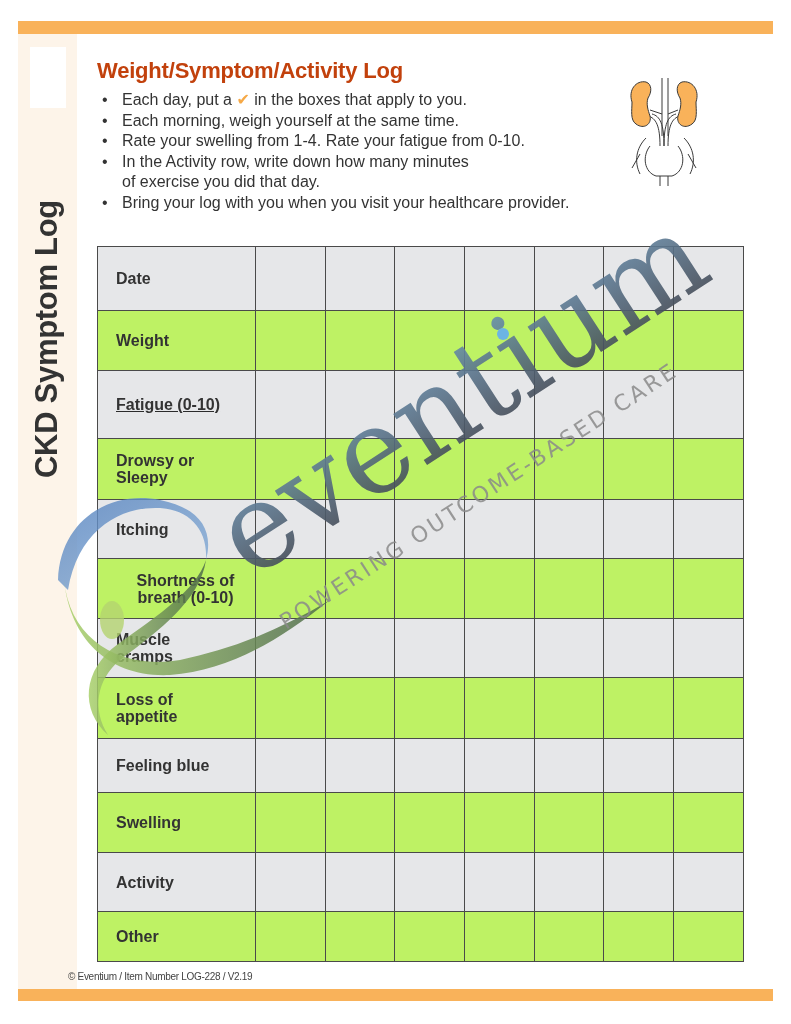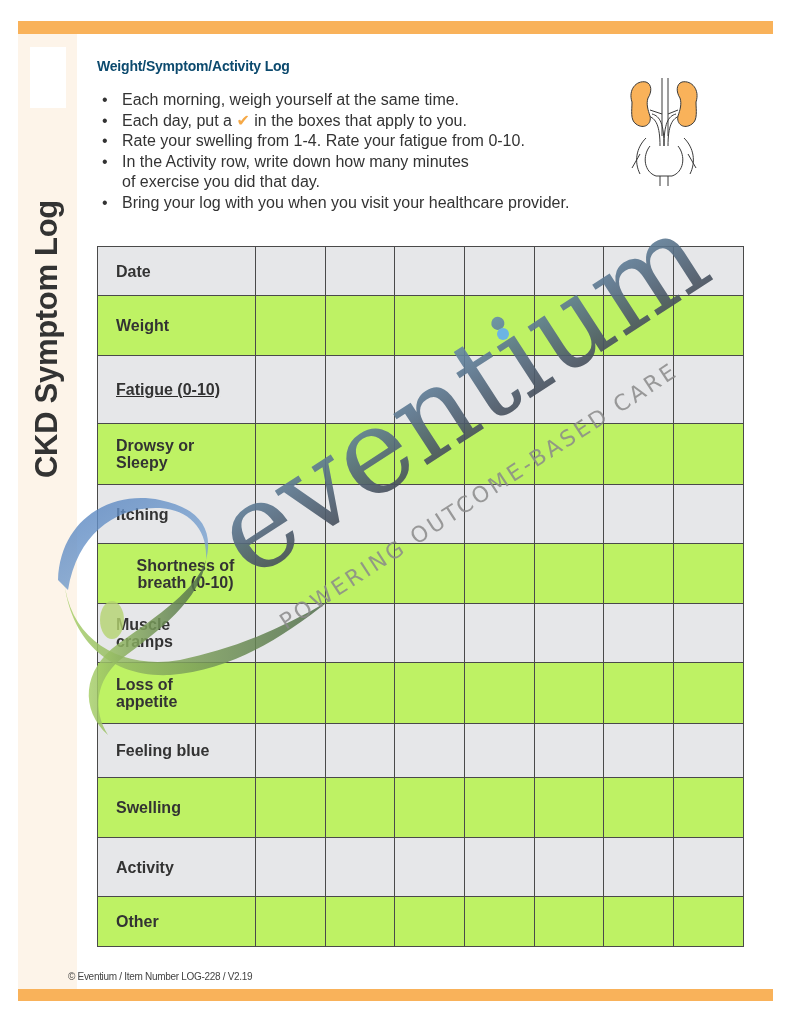--- a/index.html
+++ b/index.html
@@ -4,21 +4,21 @@
 <style>
   html, body { margin: 0; padding: 0; background: #ffffff; }
   body { width: 791px; height: 1024px; position: relative; overflow: hidden; font-family: "Liberation Sans", "DejaVu Sans", sans-serif; color: #2b2b2b; }
   .bar { position: absolute; left: 18px; width: 755px; background: #f9b25a; }
   .bar-top { top: 21px; height: 13px; }
   .bar-bottom { top: 989px; height: 12px; }
   .sidebar { position: absolute; left: 18px; top: 34px; width: 59px; height: 955px; background: #fdf4e9; }
   .sidebar-box { position: absolute; left: 12px; top: 13px; width: 36px; height: 61px; background: #ffffff; }
   .sidebar-title { position: absolute; left: 29px; top: 478px; transform-origin: 0 0; transform: rotate(-90deg); white-space: nowrap; font-weight: bold; font-size: 31px; color: #333333; letter-spacing: -0.3px; }
 
-  .heading { position: absolute; left: 97px; top: 58px; font-size: 14px; font-weight: bold; color: #0c4a6e; letter-spacing: -0.2px; }
+  .heading { position: absolute; left: 97px; top: 58px; font-size: 22px; font-weight: bold; color: #c2410c; letter-spacing: -0.2px; }
   .bullets { position: absolute; left: 100px; top: 90px; margin: 0; padding: 0; list-style: none; font-size: 16px; color: #333; line-height: 20.5px; }
   .bullets li { position: relative; padding-left: 22px; }
   .bullets li::before { content: "•"; position: absolute; left: 2px; top: 0; }
   .check { color: #f6a947; font-weight: bold; }
 
   .kidney { position: absolute; left: 626px; top: 76px; width: 76px; height: 112px; }
 
   table.log { position: absolute; left: 97px; top: 246px; border-collapse: collapse; table-layout: fixed; z-index: 1; }
   table.log td { border: 1px solid #4a4a4a; padding: 0 0 0 18px; font-weight: bold; font-size: 16px; color: #333; line-height: 17px; }
   table.log td.cell { padding: 0; }
@@ -36,22 +36,22 @@
 <div class="bar bar-bottom"></div>
 
 <div class="sidebar">
   <div class="sidebar-box"></div>
 </div>
 <div class="sidebar-title">CKD Symptom Log</div>
 
 <div class="heading">Weight/Symptom/Activity Log</div>
 
 <ul class="bullets">
+  <li><span>Each day, put a </span><span class="check">✔</span><span> in the boxes that apply to you.</span></li>
   <li><span>Each morning, weigh yourself at the same time.</span></li>
-  <li><span>Each day, put a </span><span class="check">✔</span><span> in the boxes that apply to you.</span></li>
   <li><span>Rate your swelling from 1-4. Rate your fatigue from 0-10.</span></li>
   <li><span>In the Activity row, write down how many minutes</span></li>
   <li style="padding-left:22px;" class="cont"><span>of exercise you did that day.</span></li>
   <li><span>Bring your log with you when you visit your healthcare provider.</span></li>
 </ul>
 <style>.bullets li.cont::before{content:"";}</style>
 
 <svg class="kidney" viewBox="0 0 76 112">
   <g fill="none" stroke="#3a3a3a" stroke-width="1">
     <path d="M36 2 V 60 M42 2 V 60"></path>
@@ -72,21 +72,21 @@
     <col style="width:158px">
       <col style="width:70px">
       <col style="width:69px">
       <col style="width:70px">
       <col style="width:70px">
       <col style="width:69px">
       <col style="width:70px">
       <col style="width:70px">
   </colgroup>
   <tbody id="log-body">
-      <tr class="shade" style="height: 49px;">
+      <tr class="shade" style="height: 64px;">
         <td>
           <div>Date</div>
         </td>
         <td class="cell"></td>
         <td class="cell"></td>
         <td class="cell"></td>
         <td class="cell"></td>
         <td class="cell"></td>
         <td class="cell"></td>
         <td class="cell"></td>

